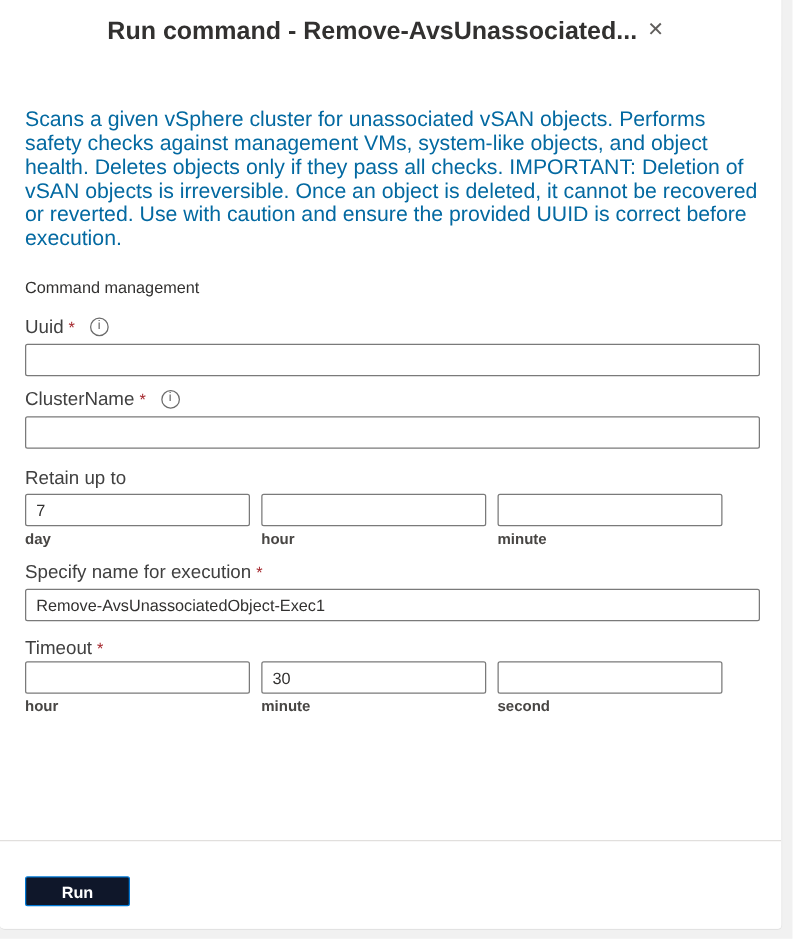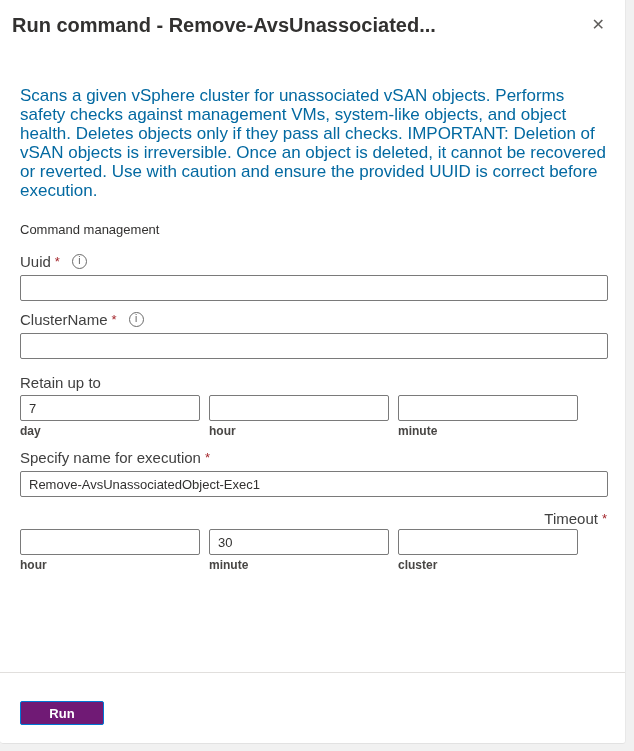--- a/index.html
+++ b/index.html
@@ -14,21 +14,21 @@
   .panel {
     position: absolute; top: 0; left: 0;
     width: 626px; height: 744px;
     background: #ffffff;
     border-right: 1px solid #e8e8e8;
     border-bottom: 1px solid #e2e2e2;
     border-radius: 0 0 4px 4px;
     overflow: hidden;
   }
   .header {
-    display: flex; justify-content: space-between; align-items: flex-start;
+    display: flex; justify-content: center; align-items: flex-start;
     padding: 12px 12px 0 12px;
   }
   .title {
     margin: 0; font-size: 20px; font-weight: 700; color: #323130;
     line-height: 26px; white-space: nowrap; overflow: hidden;
   }
   .close-btn {
     background: none; border: none; cursor: pointer;
     font-size: 16px; line-height: 1; color: #605e5c;
     padding: 4px 8px; margin-top: 1px;
@@ -40,21 +40,21 @@
     font-size: 17px; line-height: 19px; color: #0369a1;
     max-width: 588px;
   }
   .section-heading {
     margin-top: 22px; font-size: 13px; line-height: 16px; color: #323130;
   }
   .section-heading.details { margin-top: 28px; }
   .label-row { display: flex; align-items: center; margin-top: 14px; height: 18px; }
   .label-row.tight { margin-top: 9px; }
   .label-row.after-units { margin-top: 10px; }
-  .label-row.timeout { margin-top: 12px; justify-content: flex-end; }
+  .label-row.timeout { margin-top: 12px; }
   .lbl { font-size: 15px; color: #404040; }
   .req { font-size: 13px; color: #a4262c; margin-left: 4px; }
   .info-icon {
     width: 15px; height: 15px; margin-left: 12px;
     border: 1px solid #6b6b6b; border-radius: 50%;
     color: #5a5a5a; font-size: 10px; line-height: 1;
     display: inline-flex; align-items: center; justify-content: center;
     cursor: default; font-style: normal;
   }
   input.txt {
@@ -70,21 +70,21 @@
   .unit { width: 180px; }
   .unit input.txt { width: 180px; margin-top: 0; }
   .unit-label { margin-top: 3px; font-size: 12px; color: #484644; line-height: 14px; font-weight: bold; }
   .footer {
     position: absolute; left: 0; bottom: 0; width: 100%; height: 71px;
     border-top: 1px solid #e1dfdd; background: #fff;
     padding: 28px 0 0 20px;
   }
   .run-btn {
     min-width: 84px; height: 24px;
-    background: #701a75; color: #ffffff;
+    background: #0f172a; color: #ffffff;
     border: 1px solid #0078d4; border-radius: 2px;
     font-family: "Liberation Sans", sans-serif; font-size: 13px; font-weight: 700;
     cursor: pointer; padding: 0 12px;
   }
 </style>
 </head>
 <body>
 
 <div class="stage">
   <div class="panel">
@@ -147,21 +147,21 @@
         <div class="unit">
           <input class="txt" type="text" value="" style="">
           <div class="unit-label">hour</div>
         </div>
         <div class="unit">
           <input class="txt" type="text" value="30" style="">
           <div class="unit-label">minute</div>
         </div>
         <div class="unit">
           <input class="txt" type="text" value="" style="">
-          <div class="unit-label">cluster</div>
+          <div class="unit-label">second</div>
         </div>
       </div>
 
     </div>
 
     <div class="footer">
       <button class="run-btn">Run</button>
     </div>
 
   </div>

